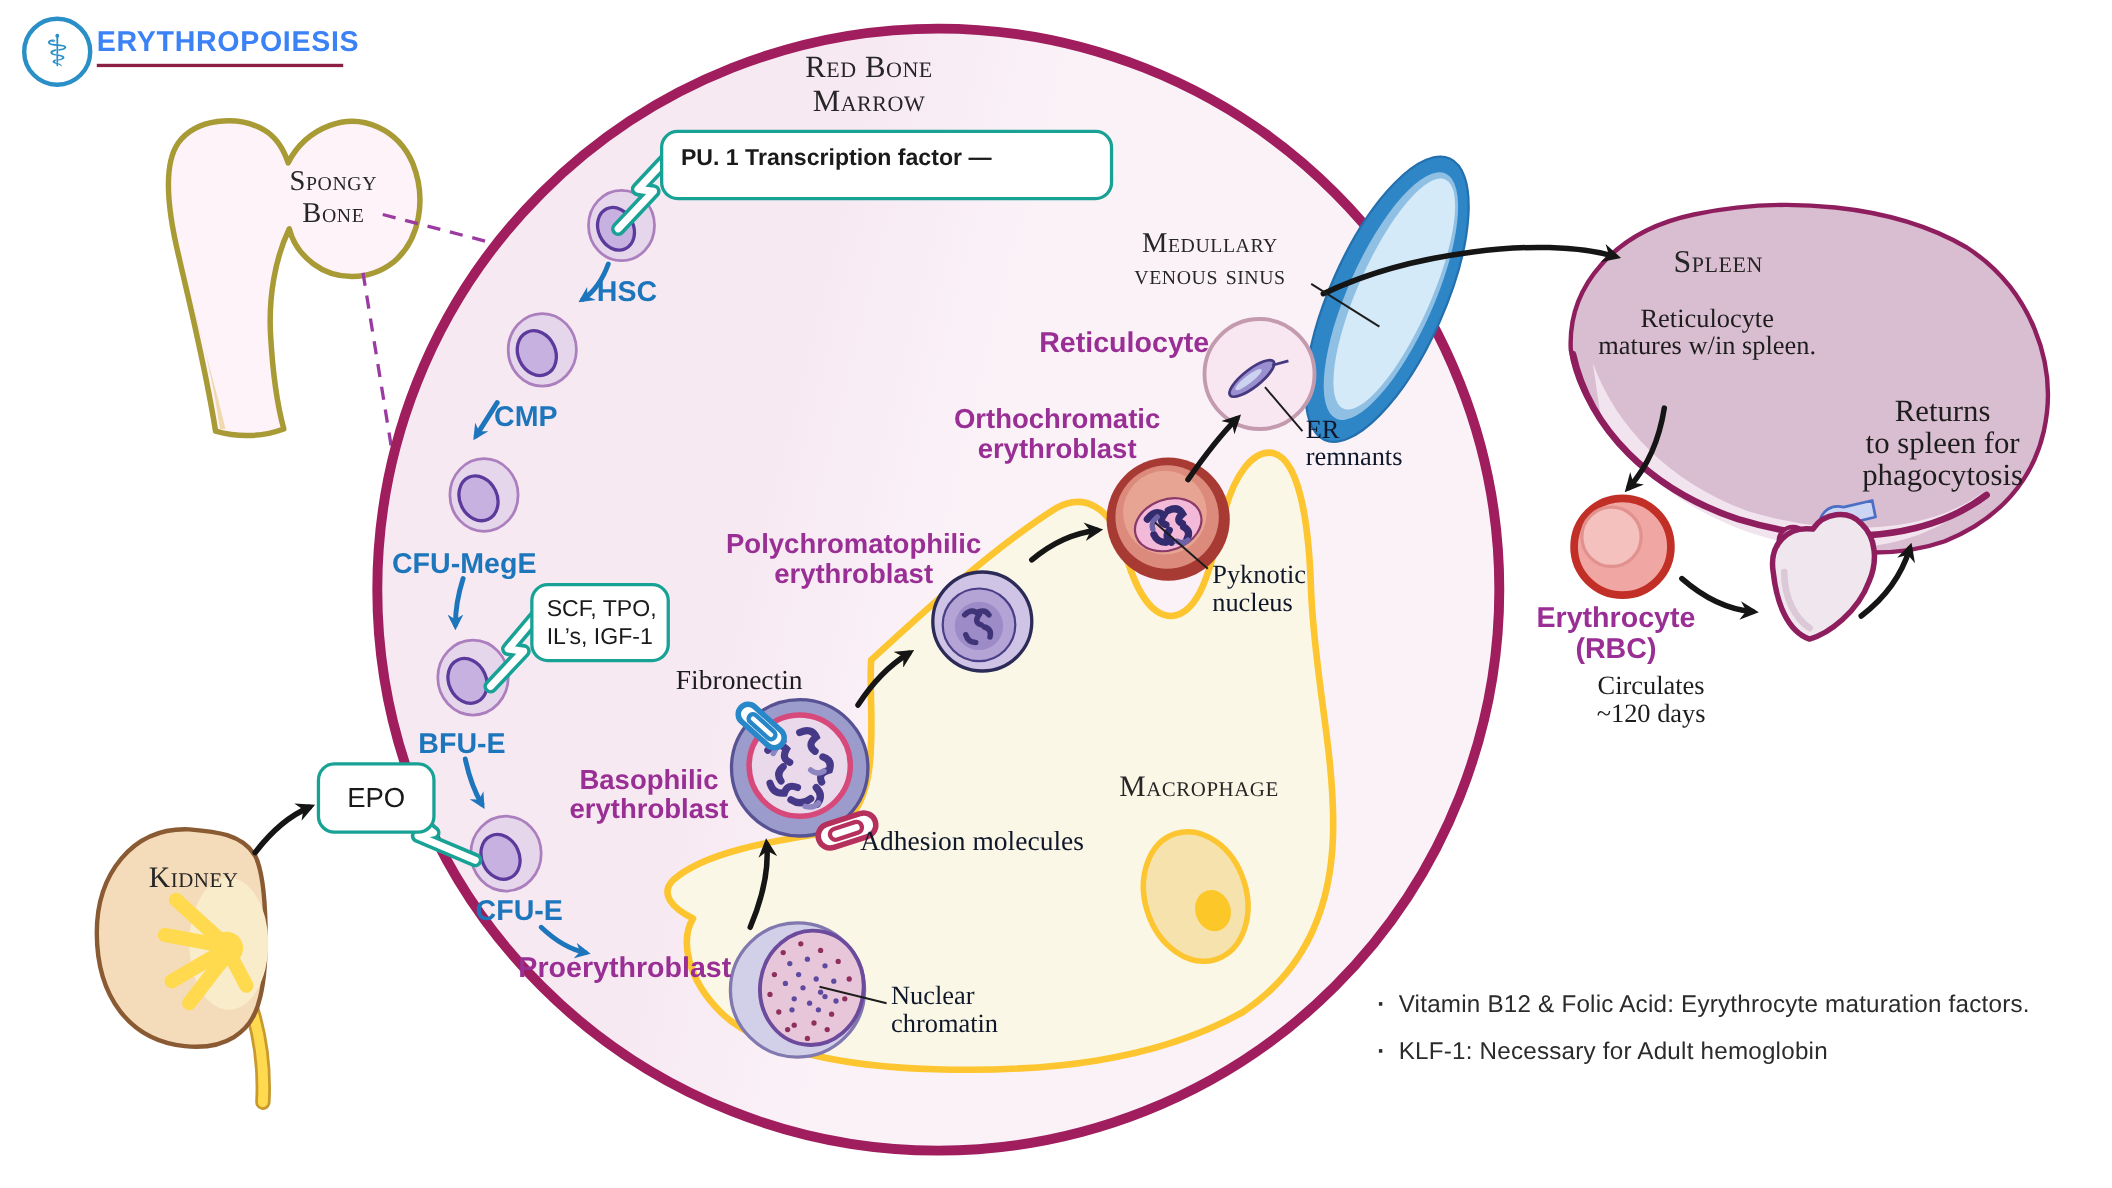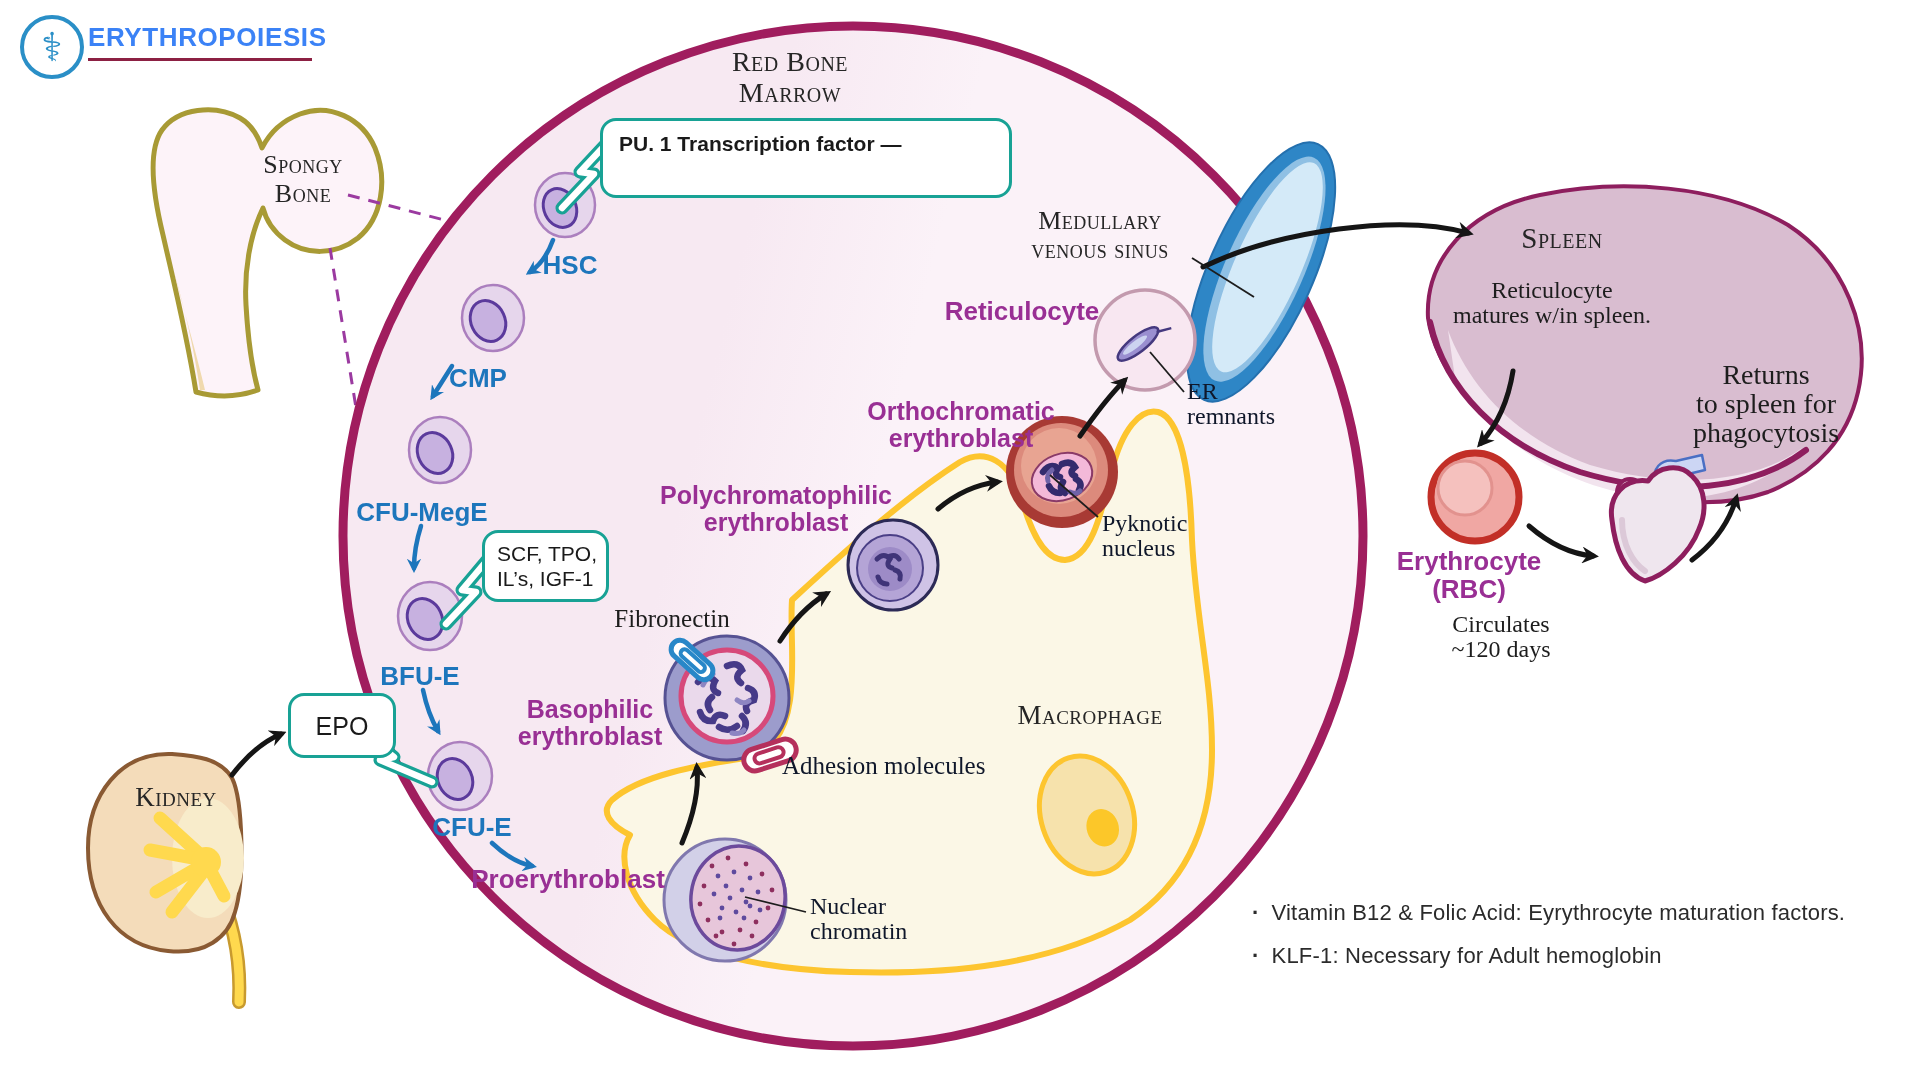--- a/index.html
+++ b/index.html
@@ -332,27 +332,27 @@
 <div class="abs blue-lbl" style="left:570px;top:252px;">HSC</div>
 <div class="abs blue-lbl" style="left:478px;top:365px;">CMP</div>
 <div class="abs blue-lbl" style="left:422px;top:499px;">CFU-MegE</div>
 <div class="abs blue-lbl" style="left:420px;top:663px;">BFU-E</div>
 <div class="abs blue-lbl" style="left:472px;top:814px;">CFU-E</div>
 <div class="abs pur-lbl" style="left:568px;top:866px;font-size:26px;text-align:right;">Proerythroblast</div>
 <div class="abs pur-lbl" style="left:590px;top:696px;">Basophilic
 erythroblast</div>
 <div class="abs pur-lbl" style="left:776px;top:482px;">Polychromatophilic
 erythroblast</div>
-<div class="abs pur-lbl" style="left:961px;top:398px;">Orthochromatic
+<div class="abs pur-lbl" style="left:961px;top:368px;">Orthochromatic
 erythroblast</div>
 <div class="abs pur-lbl" style="left:1022px;top:298px;font-size:26px;">Reticulocyte</div>
 <div class="abs pur-lbl" style="left:1469px;top:548px;font-size:26px;">Erythrocyte
 (RBC)</div>
 
-<div class="tbox" style="left:600px;top:118px;width:412px;height:80px;padding:11px 16px;">
+<div class="tbox" style="left:600px;top:118px;width:412px;height:64px;padding:11px 16px;">
   <div class="l1">PU. 1 Transcription factor —</div>
 </div>
 <div class="tbox tbox-mid" style="left:482px;top:530px;width:127px;height:72px;padding-left:12px;justify-content:flex-start;">SCF, TPO,
 IL’s, IGF-1</div>
 <div class="tbox tbox-mid" style="left:288px;top:693px;width:108px;height:65px;font-size:25px;">EPO</div>
 
 <div class="abs ser-ctr" style="left:672px;top:606px;font-size:25px;">Fibronectin</div>
 <div class="abs ser-left" style="left:782px;top:753px;font-size:25px;">Adhesion molecules</div>
 <div class="abs ser-left" style="left:810px;top:894px;font-size:24px;">Nuclear
 chromatin</div>

